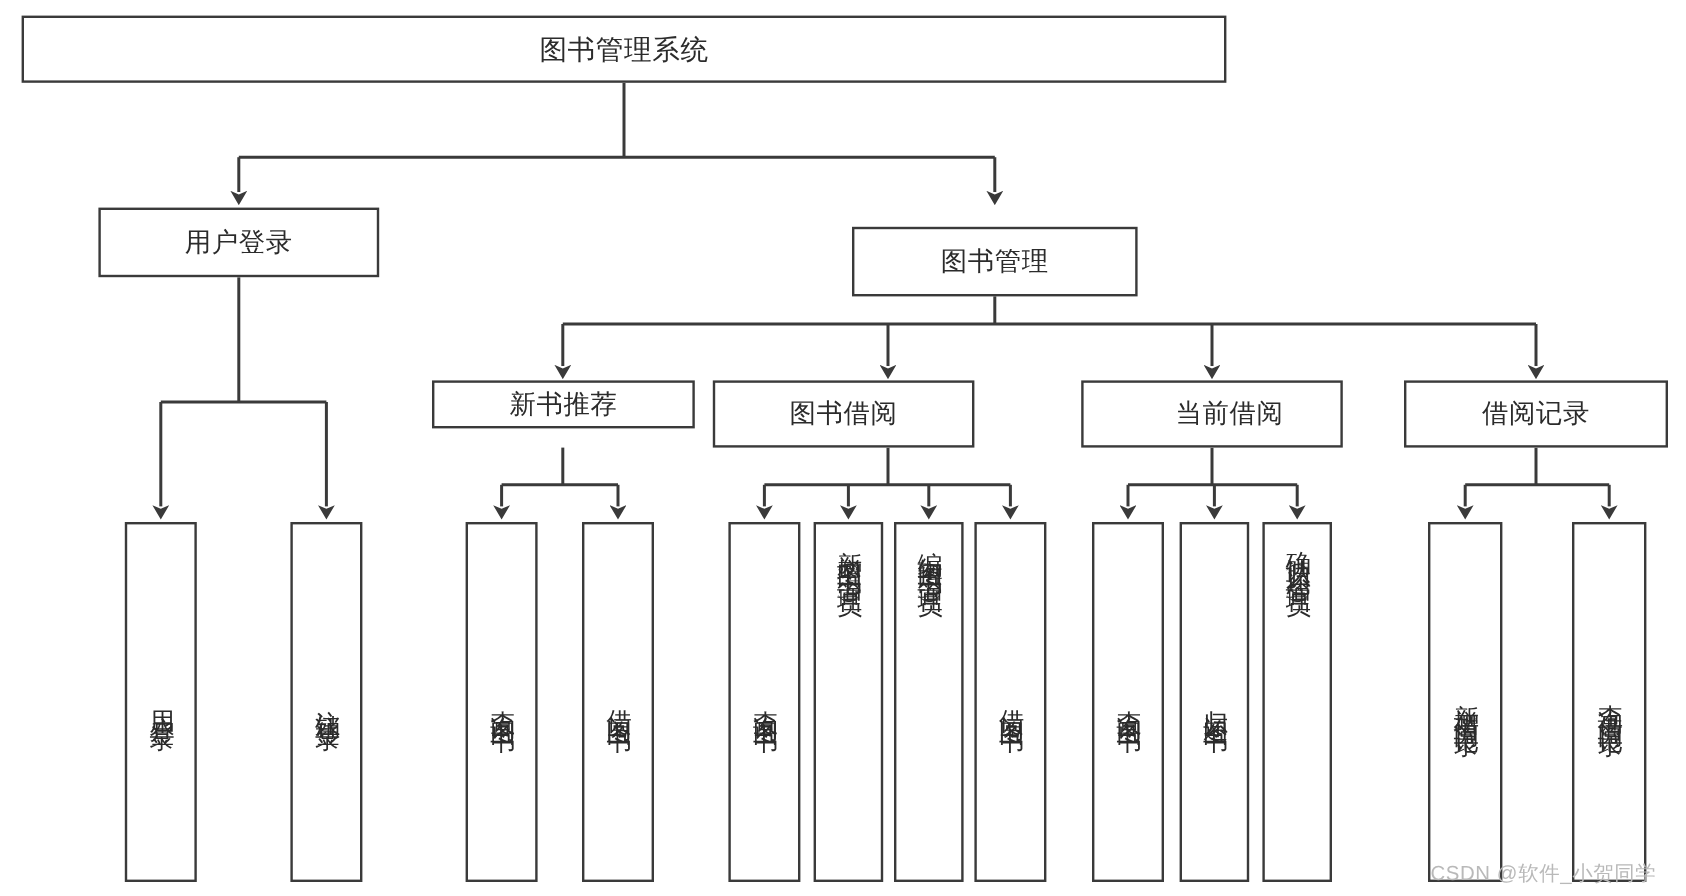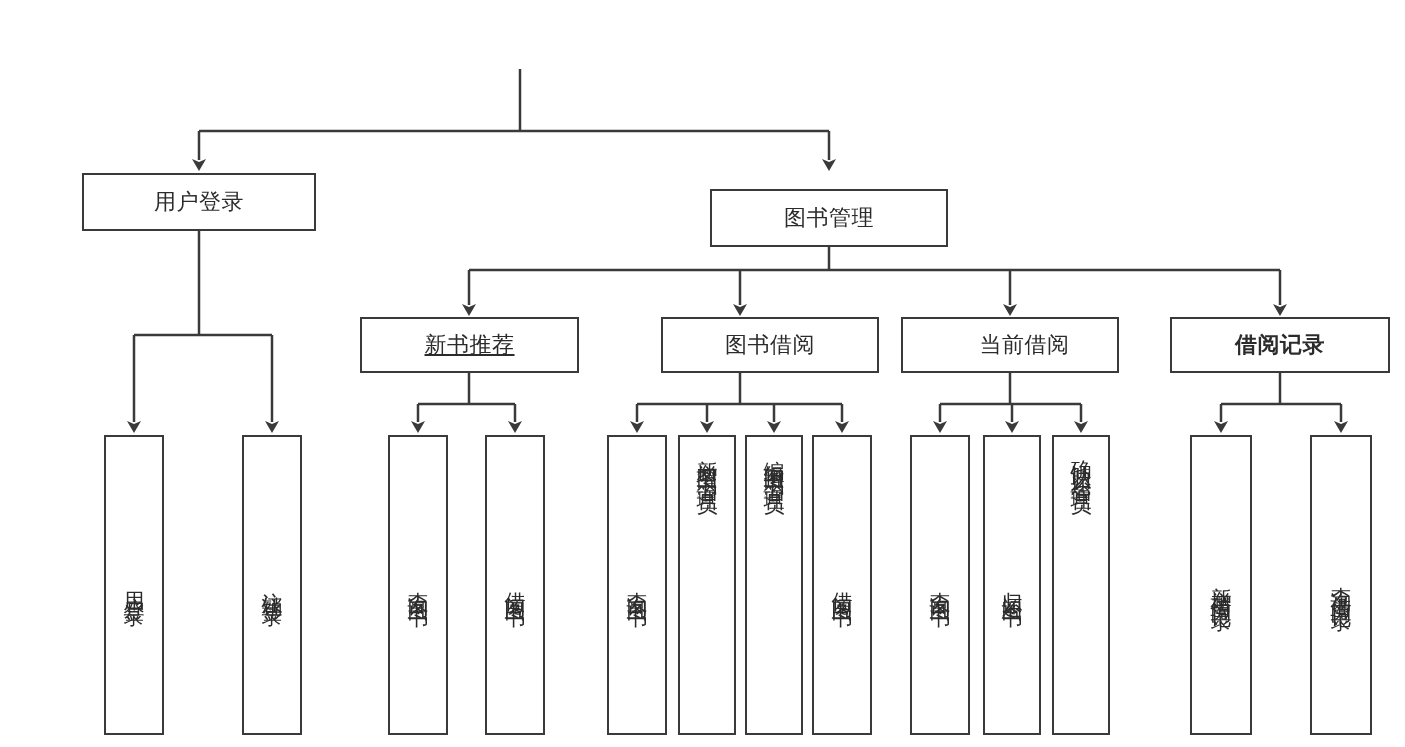--- a/index.html
+++ b/index.html
@@ -130,40 +130,43 @@
       <path d="M1012,404 L1012,422" marker-end="url(#arrow)"></path>
       <path d="M1081,404 L1081,422" marker-end="url(#arrow)"></path>
 
       <path d="M1280,373 L1280,404"></path>
       <path d="M1221,404 L1341,404"></path>
       <path d="M1221,404 L1221,422" marker-end="url(#arrow)"></path>
       <path d="M1341,404 L1341,422" marker-end="url(#arrow)"></path>
     </g>
   </svg>
 
+  <div class="node root" id="root-node" style="left: 18px; top: 13px; width: 1004px; height: 56px;">
+    <span class="label">图书管理系统</span>
+  </div>
 
   <div id="level2-layer">
       <div class="node lvl2" style="left: 82px; top: 173px; width: 234px; height: 58px;">
         <span class="label">用户登录</span>
       </div>
       <div class="node lvl2" style="left: 710px; top: 189px; width: 238px; height: 58px;">
         <span class="label">图书管理</span>
       </div>
     </div>
   <div id="level3-layer">
-      <div class="node lvl3" style="left: 360px; top: 317px; width: 219px; height: 56px; text-decoration: underline;">
+      <div class="node lvl3" style="left: 360px; top: 317px; width: 219px; height: 40px;">
         <span class="label">新书推荐</span>
       </div>
-      <div class="node lvl3" style="left: 661px; top: 317px; width: 218px; height: 56px;">
+      <div class="node lvl3" style="left: 594px; top: 317px; width: 218px; height: 56px;">
         <span class="label">图书借阅</span>
       </div>
       <div class="node lvl3" style="left: 901px; top: 317px; width: 218px; height: 56px; padding-left: 29px;">
         <span class="label">当前借阅</span>
       </div>
-      <div class="node lvl3" style="left: 1170px; top: 317px; width: 220px; height: 56px; font-weight: bold;">
+      <div class="node lvl3" style="left: 1170px; top: 317px; width: 220px; height: 56px;">
         <span class="label">借阅记录</span>
       </div>
     </div>
   <div id="leaf-layer">
       <div class="node leaf" style="left: 104px; top: 435px; width: 60px; height: 300px;">
         <div class="leaf-inner">
           <span class="label">用户登录</span>
         </div>
       </div>
       <div class="node leaf" style="left: 242px; top: 435px; width: 60px; height: 300px;">
@@ -221,14 +224,15 @@
           <span class="label">新增借阅记录</span>
         </div>
       </div>
       <div class="node leaf" style="left: 1310px; top: 435px; width: 62px; height: 300px;">
         <div class="leaf-inner">
           <span class="label">查询借阅记录</span>
         </div>
       </div>
     </div>
 
+  <div class="watermark" style="left: 1192px; top: 716px;">CSDN @软件_小贺同学</div>
 
 </div>
 
 </body></html>

